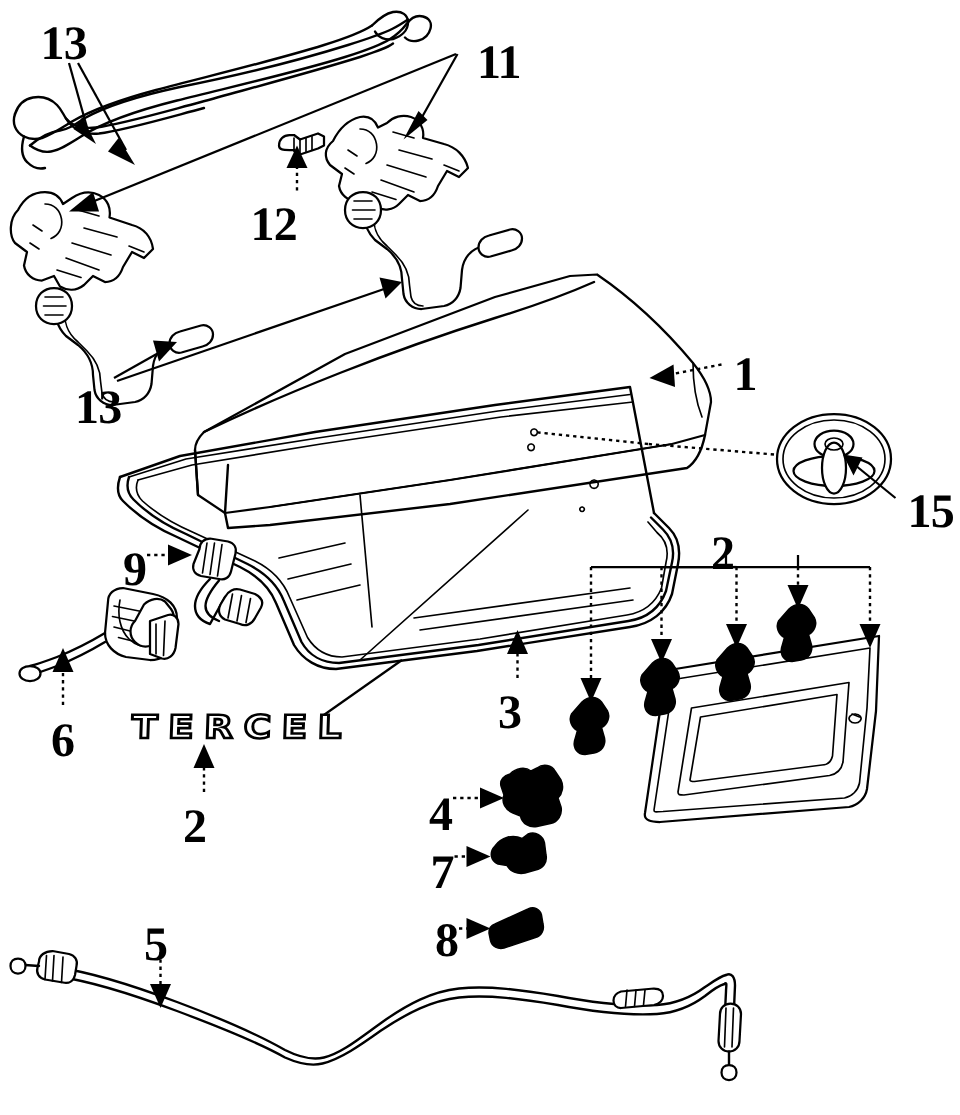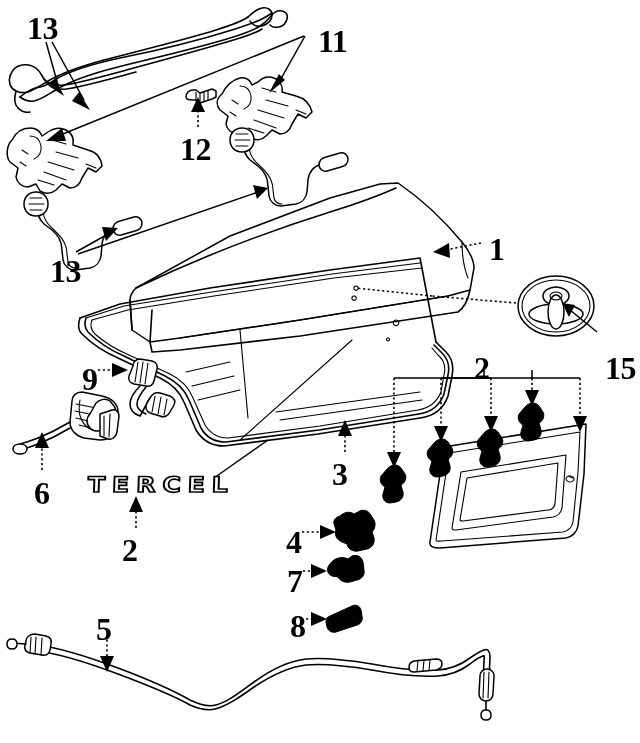--- a/index.html
+++ b/index.html
@@ -496,24 +496,24 @@
       <path class="leader-dotted" d="M107,630 L107,660"></path>
       <polygon class="arrow-head" points="100,656 107,672 114,656"></polygon>
     </g>
 
   </svg>
 
   <div class="badge-text" style="left:88px; top:470px;">TERCEL</div>
 
   <div class="callout-num" style="left:27px;  top:12px;">13</div>
   <div class="callout-num" style="left:318px; top:25px;">11</div>
-  <div class="callout-num" style="left:180px; top:133px;">12</div>
+  <div class="callout-num" style="left:167px; top:133px;">12</div>
   <div class="callout-num" style="left:50px;  top:255px;">13</div>
   <div class="callout-num" style="left:489px; top:233px;">1</div>
-  <div class="callout-num" style="left:605px; top:352px;">15</div>
+  <div class="callout-num" style="left:605px; top:324px;">15</div>
   <div class="callout-num" style="left:474px; top:352px;">2</div>
   <div class="callout-num" style="left:82px;  top:363px;">9</div>
   <div class="callout-num" style="left:34px;  top:477px;">6</div>
   <div class="callout-num" style="left:332px; top:458px;">3</div>
   <div class="callout-num" style="left:286px; top:526px;">4</div>
   <div class="callout-num" style="left:122px; top:534px;">2</div>
   <div class="callout-num" style="left:287px; top:565px;">7</div>
   <div class="callout-num" style="left:290px; top:610px;">8</div>
   <div class="callout-num" style="left:96px;  top:613px;">5</div>
 

